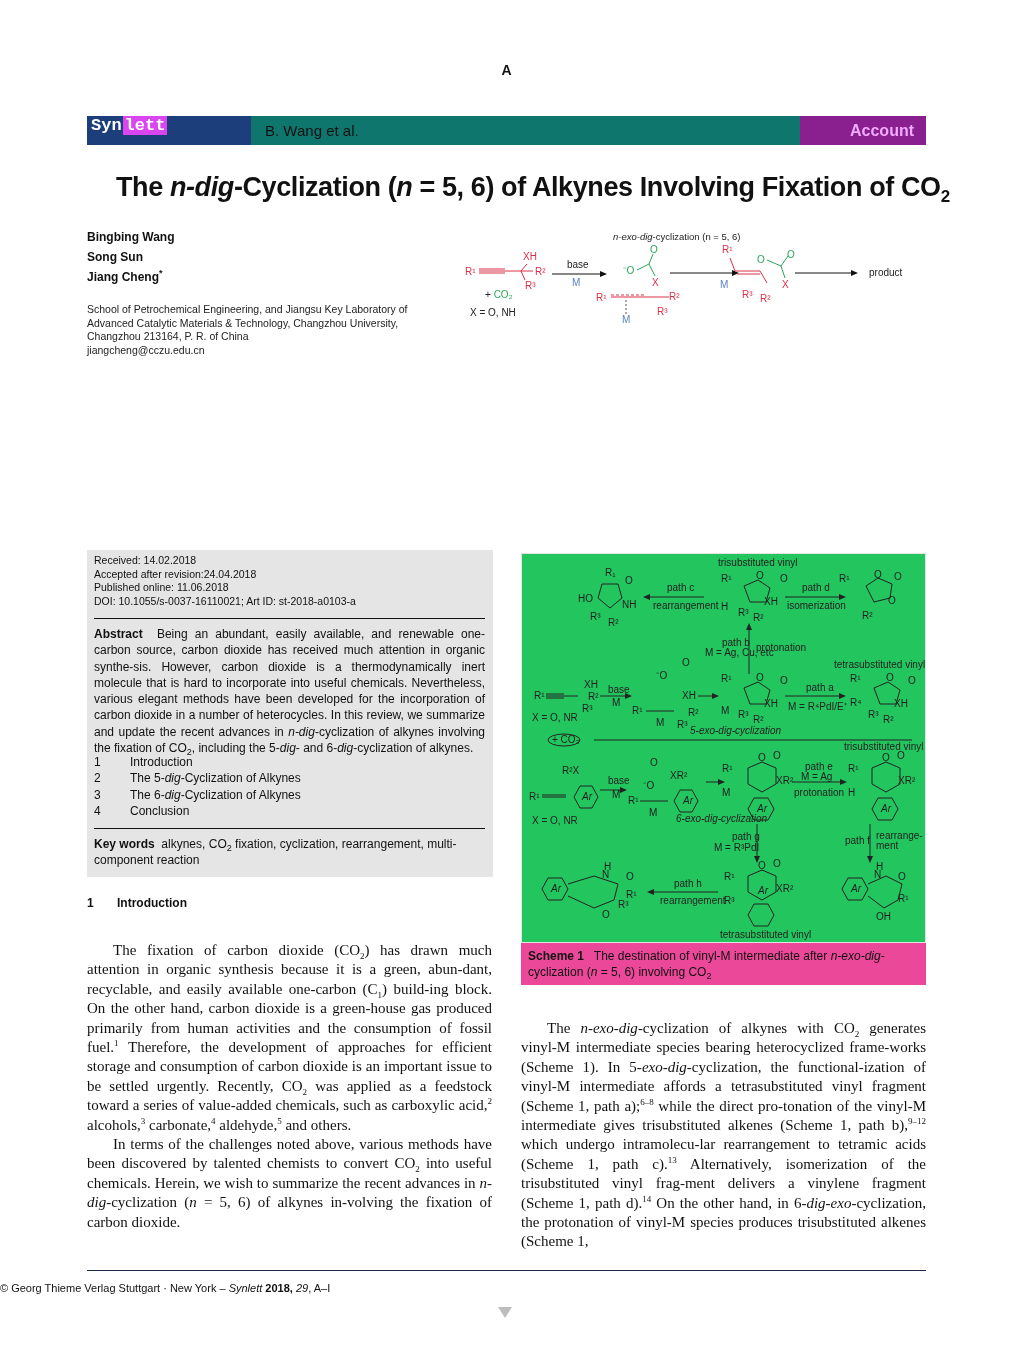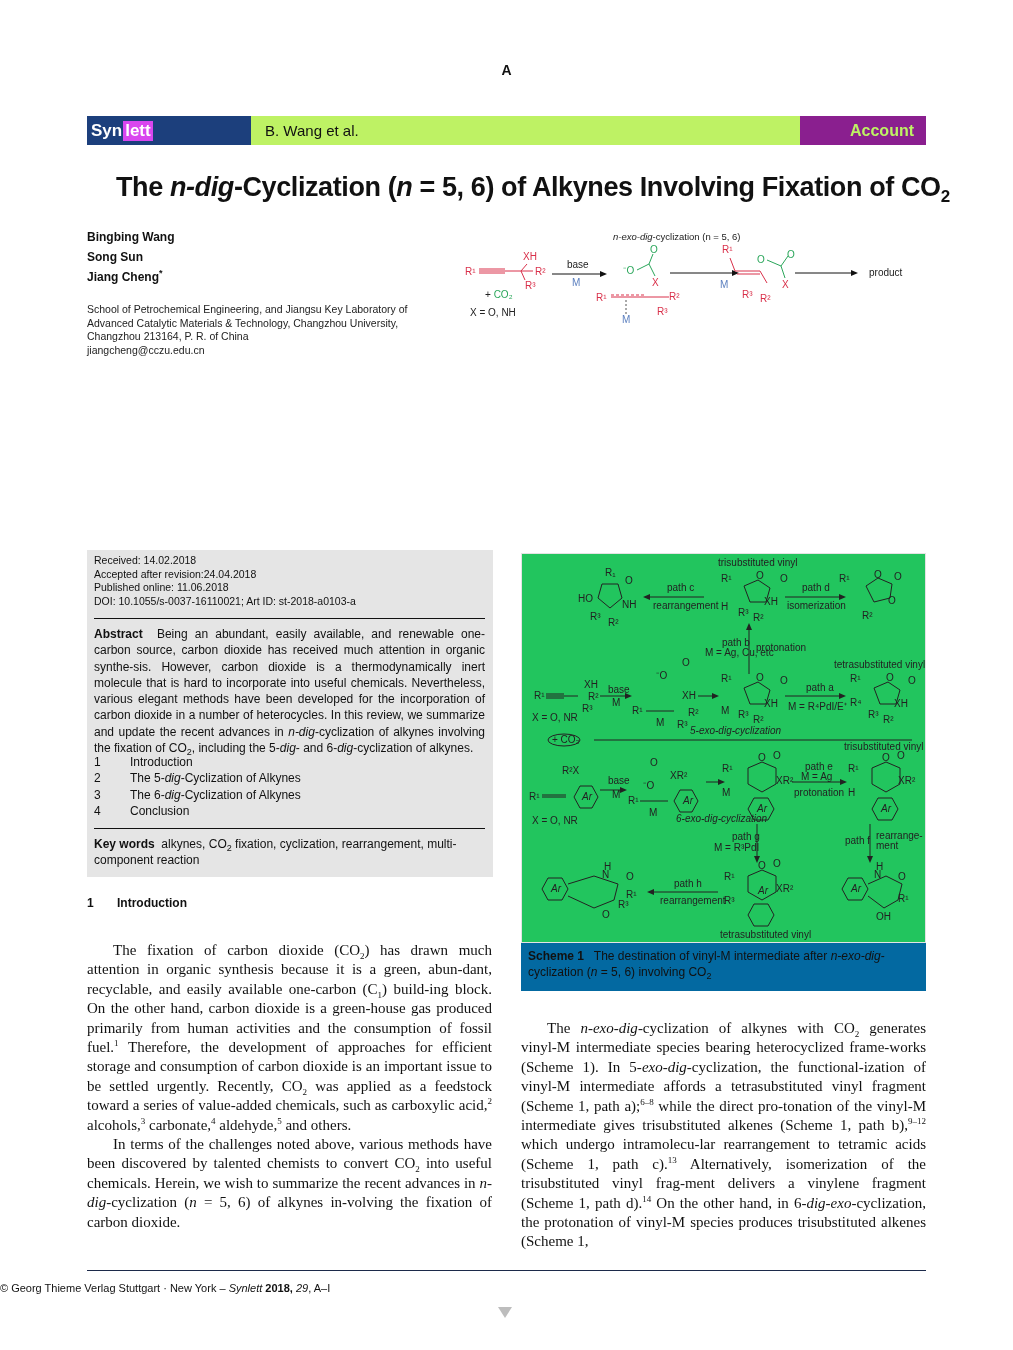--- a/index.html
+++ b/index.html
@@ -1,23 +1,23 @@
 <!DOCTYPE html>
 <html><head>
 <meta charset="utf-8">
 <style>
   html,body{margin:0;padding:0;background:#fff;}
   body{width:1013px;height:1350px;position:relative;overflow:hidden;font-family:"Liberation Sans",sans-serif;color:#111;}
   .abs{position:absolute;}
   .page-letter{left:0;width:1013px;top:62px;text-align:center;font-weight:bold;font-size:14px;}
   .banner{left:87px;top:116px;width:839px;height:29px;display:flex;}
-  .banner .brand{width:164px;background:#1c3f7c;color:#fff;font-weight:bold;font-size:17px;display:flex;align-items:center;padding-left:4px;box-sizing:border-box;}
+  .banner .brand{width:164px;background:#1c3f7c;color:#fff;font-weight:bold;font-size:17px;display:flex;align-items:flex-start;padding-left:4px;box-sizing:border-box;font-family:Liberation Mono, monospace;}
   .banner .brand .lett{background:#d946ef;padding:0 2px;margin-left:1px;}
-  .banner .authors{flex:1;background:#bef264;font-size:15px;display:flex;align-items:center;padding-left:14px;}
-  .banner .type{width:126px;background:#8a1f8f;color:#bef264;font-weight:bold;font-size:16px;display:flex;align-items:center;justify-content:flex-end;padding-right:12px;box-sizing:border-box;}
+  .banner .authors{flex:1;background:#0f766e;font-size:15px;display:flex;align-items:center;padding-left:14px;}
+  .banner .type{width:126px;background:#8a1f8f;color:#f0abfc;font-weight:bold;font-size:16px;display:flex;align-items:center;justify-content:flex-end;padding-right:12px;box-sizing:border-box;}
   .title{left:87px;top:172px;width:850px;font-size:27px;font-weight:bold;letter-spacing:-0.4px;white-space:nowrap;margin-left:29px;}
   .title i{font-style:italic;}
   .authors-list{left:87px;top:227px;font-size:12px;font-weight:bold;line-height:20px;}
   .affil{left:87px;top:303px;font-size:10.5px;line-height:13.5px;color:#222;}
   .graphic{left:455px;top:228px;width:470px;height:100px;}
   .chem{font-family:"Liberation Sans",sans-serif;font-size:10px;}
   .meta-box{left:87px;top:550px;width:406px;height:327px;background:#e5e5e5;}
   .meta{left:94px;top:554px;font-size:10.5px;line-height:13.6px;}
   .rule{background:#111;height:1px;}
   .abstract{left:94px;top:626px;width:391px;font-size:12px;line-height:16.3px;text-align:justify;}
@@ -28,21 +28,21 @@
   .keywords{left:94px;top:836px;width:391px;font-size:12px;line-height:16.3px;}
   .section-h{left:87px;top:896px;font-size:12px;font-weight:bold;}
   .section-h .num{display:inline-block;width:30px;}
   .body-text{font-family:"Liberation Serif",serif;font-size:15px;line-height:19.4px;text-align:justify;hyphens:manual;}
   .col-left{left:87px;top:941px;width:405px;}
   .col-right{left:521px;top:1019px;width:405px;}
   .indent{text-indent:26px;margin:0;}
   sup{font-size:9px;line-height:0;}
   sub{font-size:9px;line-height:0;}
   .scheme-box{left:521px;top:553px;width:405px;height:390px;border:1px solid #e3e3e3;box-sizing:border-box;background:#22c55e;}
-  .scheme-cap{left:521px;top:943px;width:405px;height:48px;background:#0369a1;font-size:12px;line-height:16px;padding:5px 7px;box-sizing:border-box;}
+  .scheme-cap{left:521px;top:943px;width:405px;height:42px;background:#ec4899;font-size:12px;line-height:16px;padding:5px 7px;box-sizing:border-box;}
   .footer-rule{left:87px;top:1270px;width:839px;height:1px;background:#1c2a4a;}
   .footer{left:0;width:983px;top:1282px;text-align:left;font-size:11px;}
   .footer-arrow{left:498px;top:1307px;width:0;height:0;border-left:7px solid transparent;border-right:7px solid transparent;border-top:11px solid #bdbdbd;}
 </style>
 </head>
 <body>
 
 <div class="abs page-letter">A</div>
 
 <div class="abs banner">

